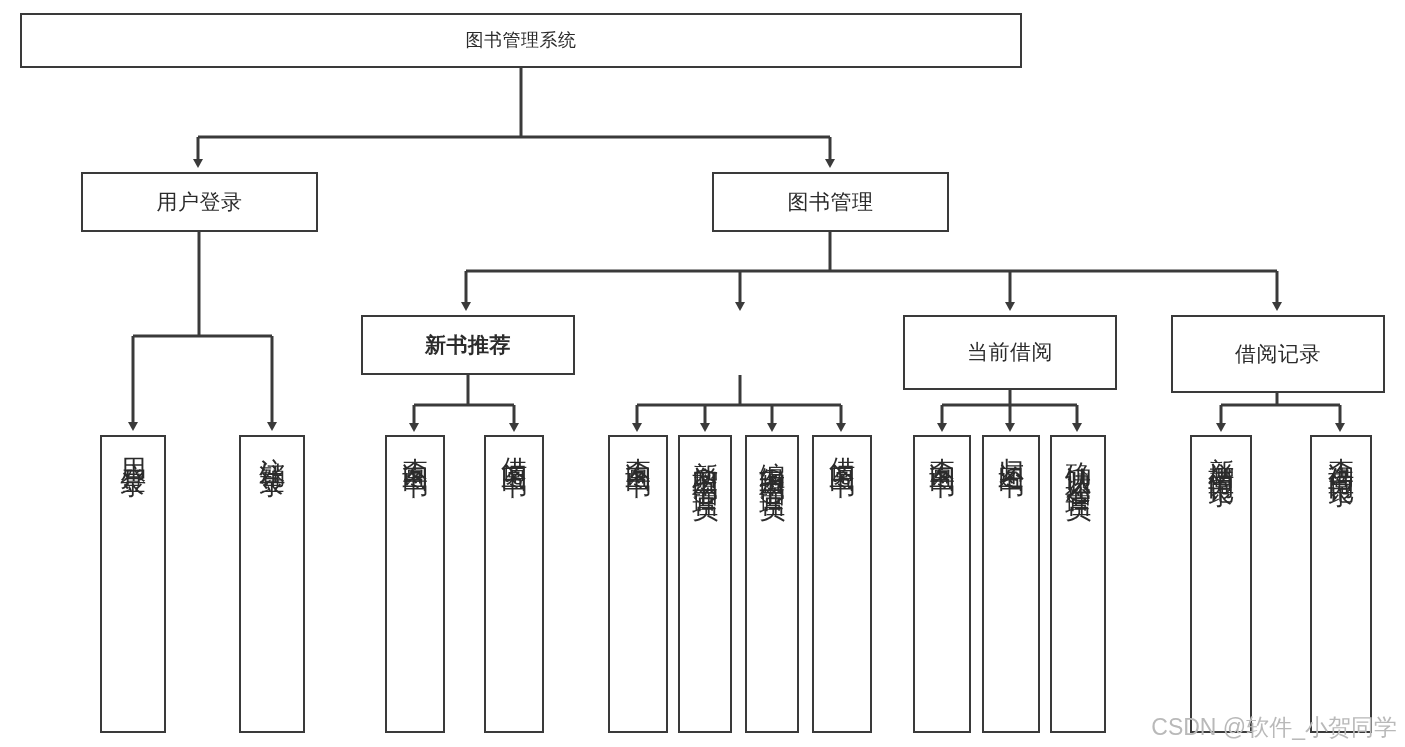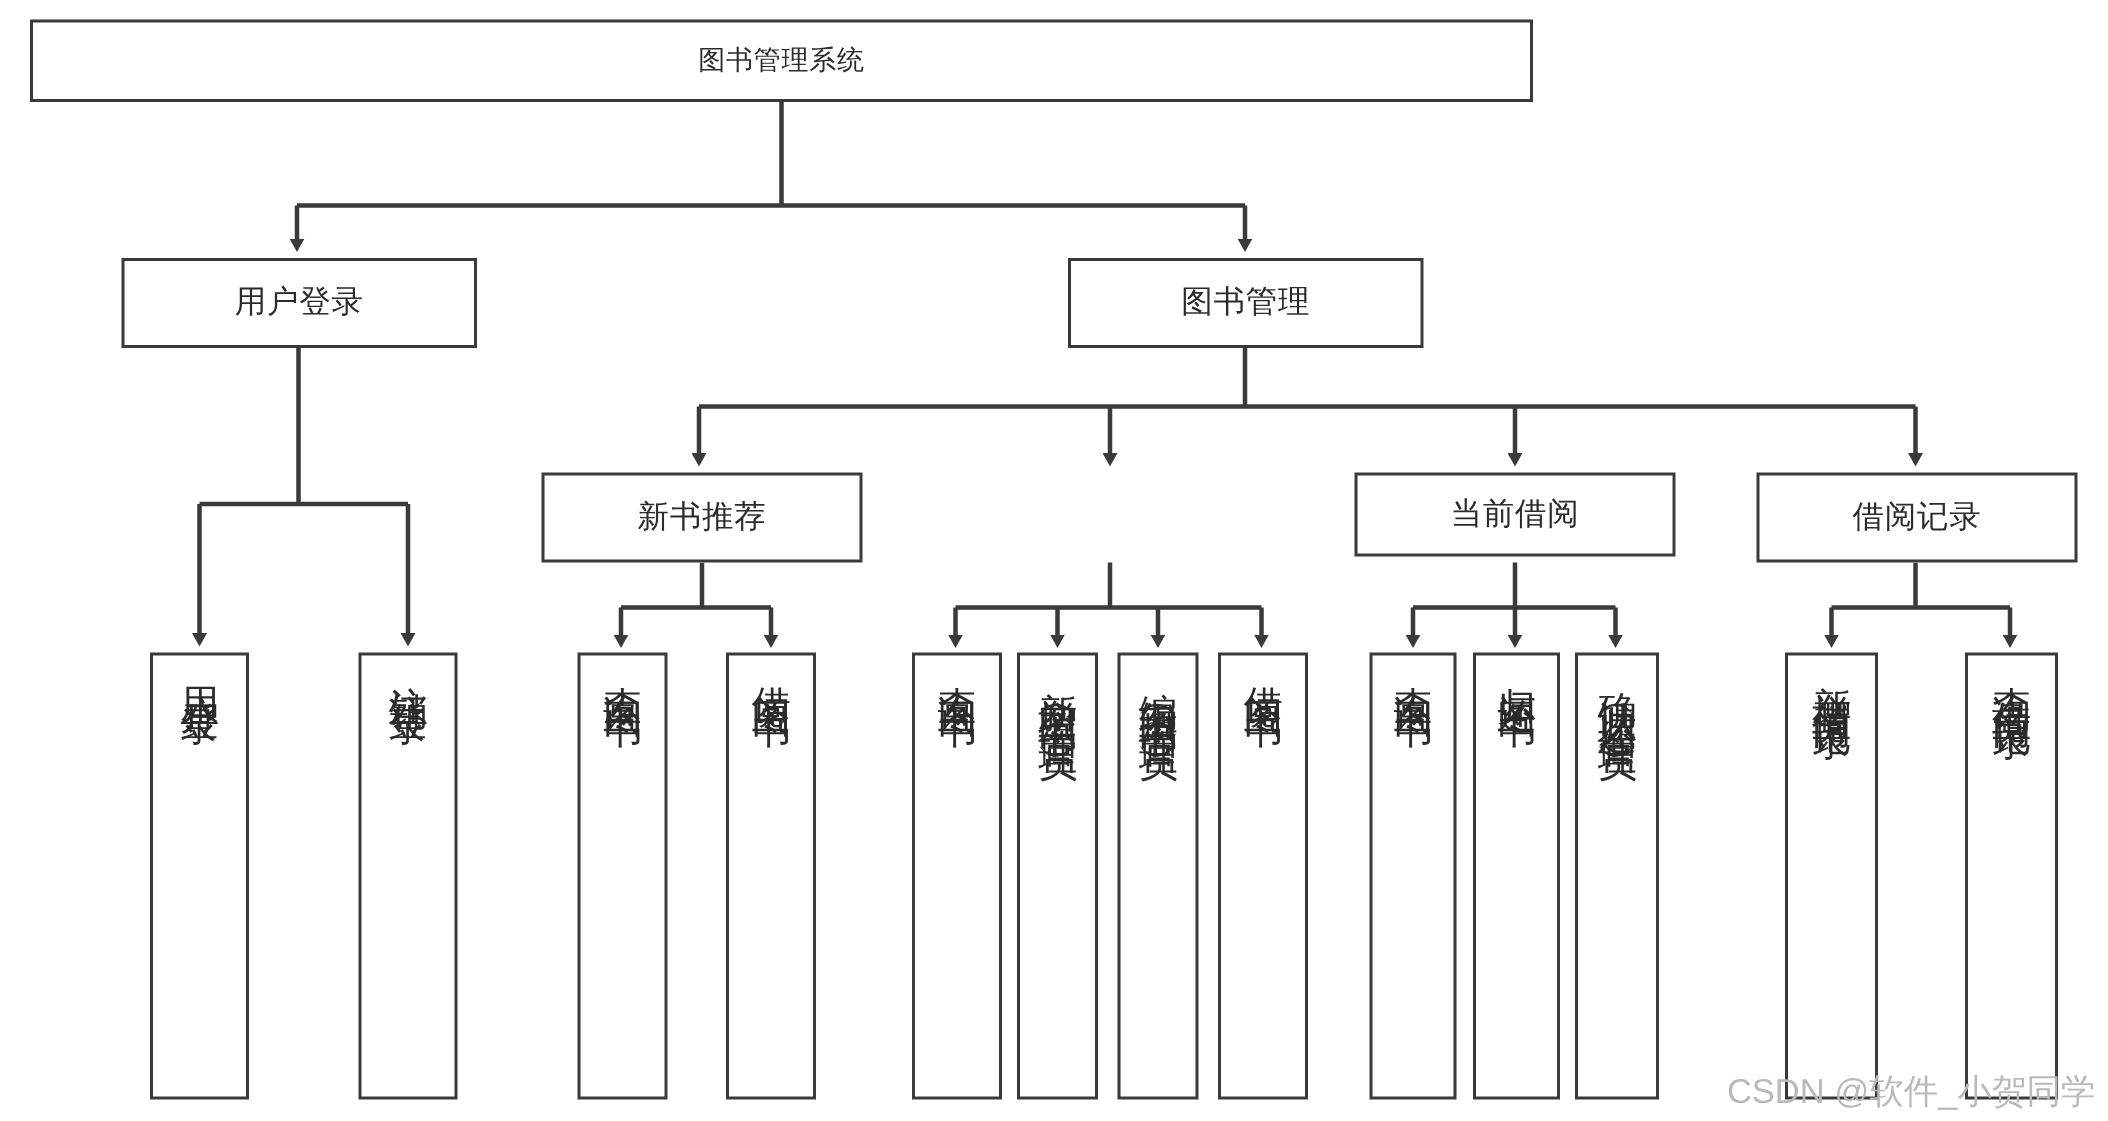--- a/index.html
+++ b/index.html
@@ -146,30 +146,30 @@
   </div>
 
   <div class="node horiz" style="left:81px; top:172px; width:237px; height:60px;">
     <span class="node-label">用户登录</span>
   </div>
 
   <div class="node horiz" style="left:712px; top:172px; width:237px; height:60px;">
     <span class="node-label">图书管理</span>
   </div>
 
-  <div class="node horiz" style="left:361px; top:315px; width:214px; height:60px;">
+  <div class="node horiz" style="left:361px; top:315px; width:214px; height:60px;font-weight:bold;">
     <span class="node-label">新书推荐</span>
   </div>
 
 
-  <div class="node horiz" style="left:903px; top:315px; width:214px; height:56px;">
+  <div class="node horiz" style="left:903px; top:315px; width:214px; height:75px;">
     <span class="node-label">当前借阅</span>
   </div>
 
-  <div class="node horiz" style="left:1171px; top:315px; width:214px; height:60px;">
+  <div class="node horiz" style="left:1171px; top:315px; width:214px; height:78px;">
     <span class="node-label">借阅记录</span>
   </div>
 
   <div class="node vert" style="left:100px; top:435px; width:66px; height:298px;">
     <span class="node-label">用户登录</span>
   </div>
 
   <div class="node vert" style="left:239px; top:435px; width:66px; height:298px;">
     <span class="node-label">注销登录</span>
   </div>

